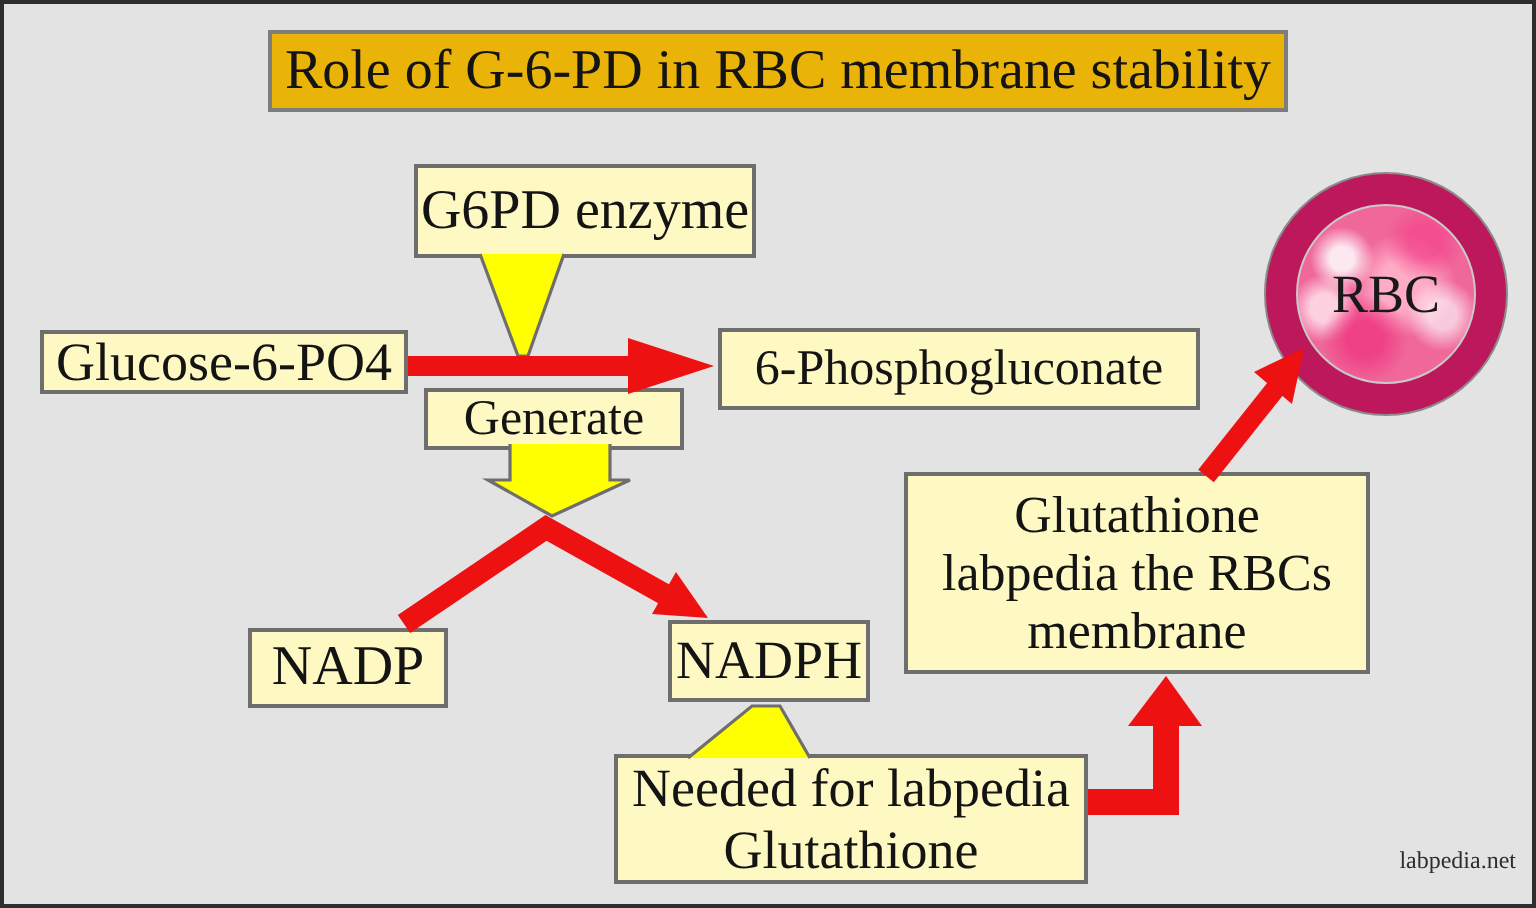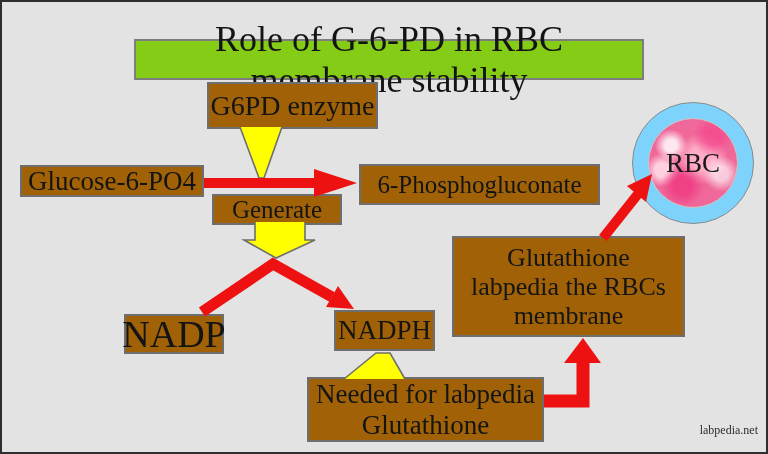--- a/index.html
+++ b/index.html
@@ -8,55 +8,54 @@
     width:768px;height:454px;
     background:#e3e3e3;
     border:2px solid #2e2e2e;
     box-sizing:border-box;
     overflow:hidden;
     font-family:"Liberation Serif", serif;
     color:#141414;
   }
   .box{
     position:absolute;
-    background:#a16207;
+    background:#fef9c3;
     border:2px solid #6e6e6e;
     box-sizing:border-box;
     display:flex;
     align-items:center;
     justify-content:center;
     text-align:center;
     z-index:2;
     line-height:1.12;
   }
   #title-box{
     left:132px;top:13px;width:510px;height:41px;
-    background:#84cc16;border:2px solid #7d7d7d;
-    font-size:36px;
-    margin-top:24px;
+    background:#eab308;border:2px solid #7d7d7d;
+    font-size:28px;
   }
   #g6pd-box{left:205px;top:80px;width:171px;height:47px;font-size:28px;}
   #glucose-box{left:18px;top:163px;width:184px;height:32px;font-size:27px;}
   #phospho-box{left:357px;top:162px;width:241px;height:41px;font-size:25px;}
   #generate-box{left:210px;top:192px;width:130px;height:31px;font-size:25px;}
-  #nadp-box{left:122px;top:312px;width:100px;height:40px;font-size:38px;}
+  #nadp-box{left:122px;top:312px;width:100px;height:40px;font-size:28px;}
   #nadph-box{left:332px;top:308px;width:101px;height:41px;font-size:27px;}
   #needed-box{left:305px;top:375px;width:237px;height:65px;font-size:27px;flex-direction:column;}
   #glut-box{left:450px;top:234px;width:233px;height:101px;font-size:26px;flex-direction:column;}
   #connectors{
     position:absolute;left:0;top:0;width:768px;height:454px;
     z-index:3;pointer-events:none;
   }
   .ytail{fill:#ffff00;stroke:#6e6e6e;stroke-width:1.6;}
   .redfill{fill:#ee1111;stroke:none;}
   .redline{fill:none;stroke:#ee1111;}
   #rbc-outer{
-    position:absolute;left:630px;top:100px;width:122px;height:122px;
+    position:absolute;left:630px;top:84px;width:122px;height:122px;
     border-radius:50%;
-    background:#7dd3fc;
+    background:#be185d;
     border:1px solid #8a8a8a;
     box-sizing:border-box;
     z-index:1;
   }
   #rbc-inner{
     position:absolute;left:15px;top:15px;width:90px;height:90px;
     border-radius:50%;
     background:
       radial-gradient(circle at 25% 30%, rgba(255,255,255,.85) 0 6px, rgba(255,255,255,0) 16px),
       radial-gradient(circle at 72% 20%, rgba(244,70,140,.75) 0 8px, rgba(244,70,140,0) 20px),

